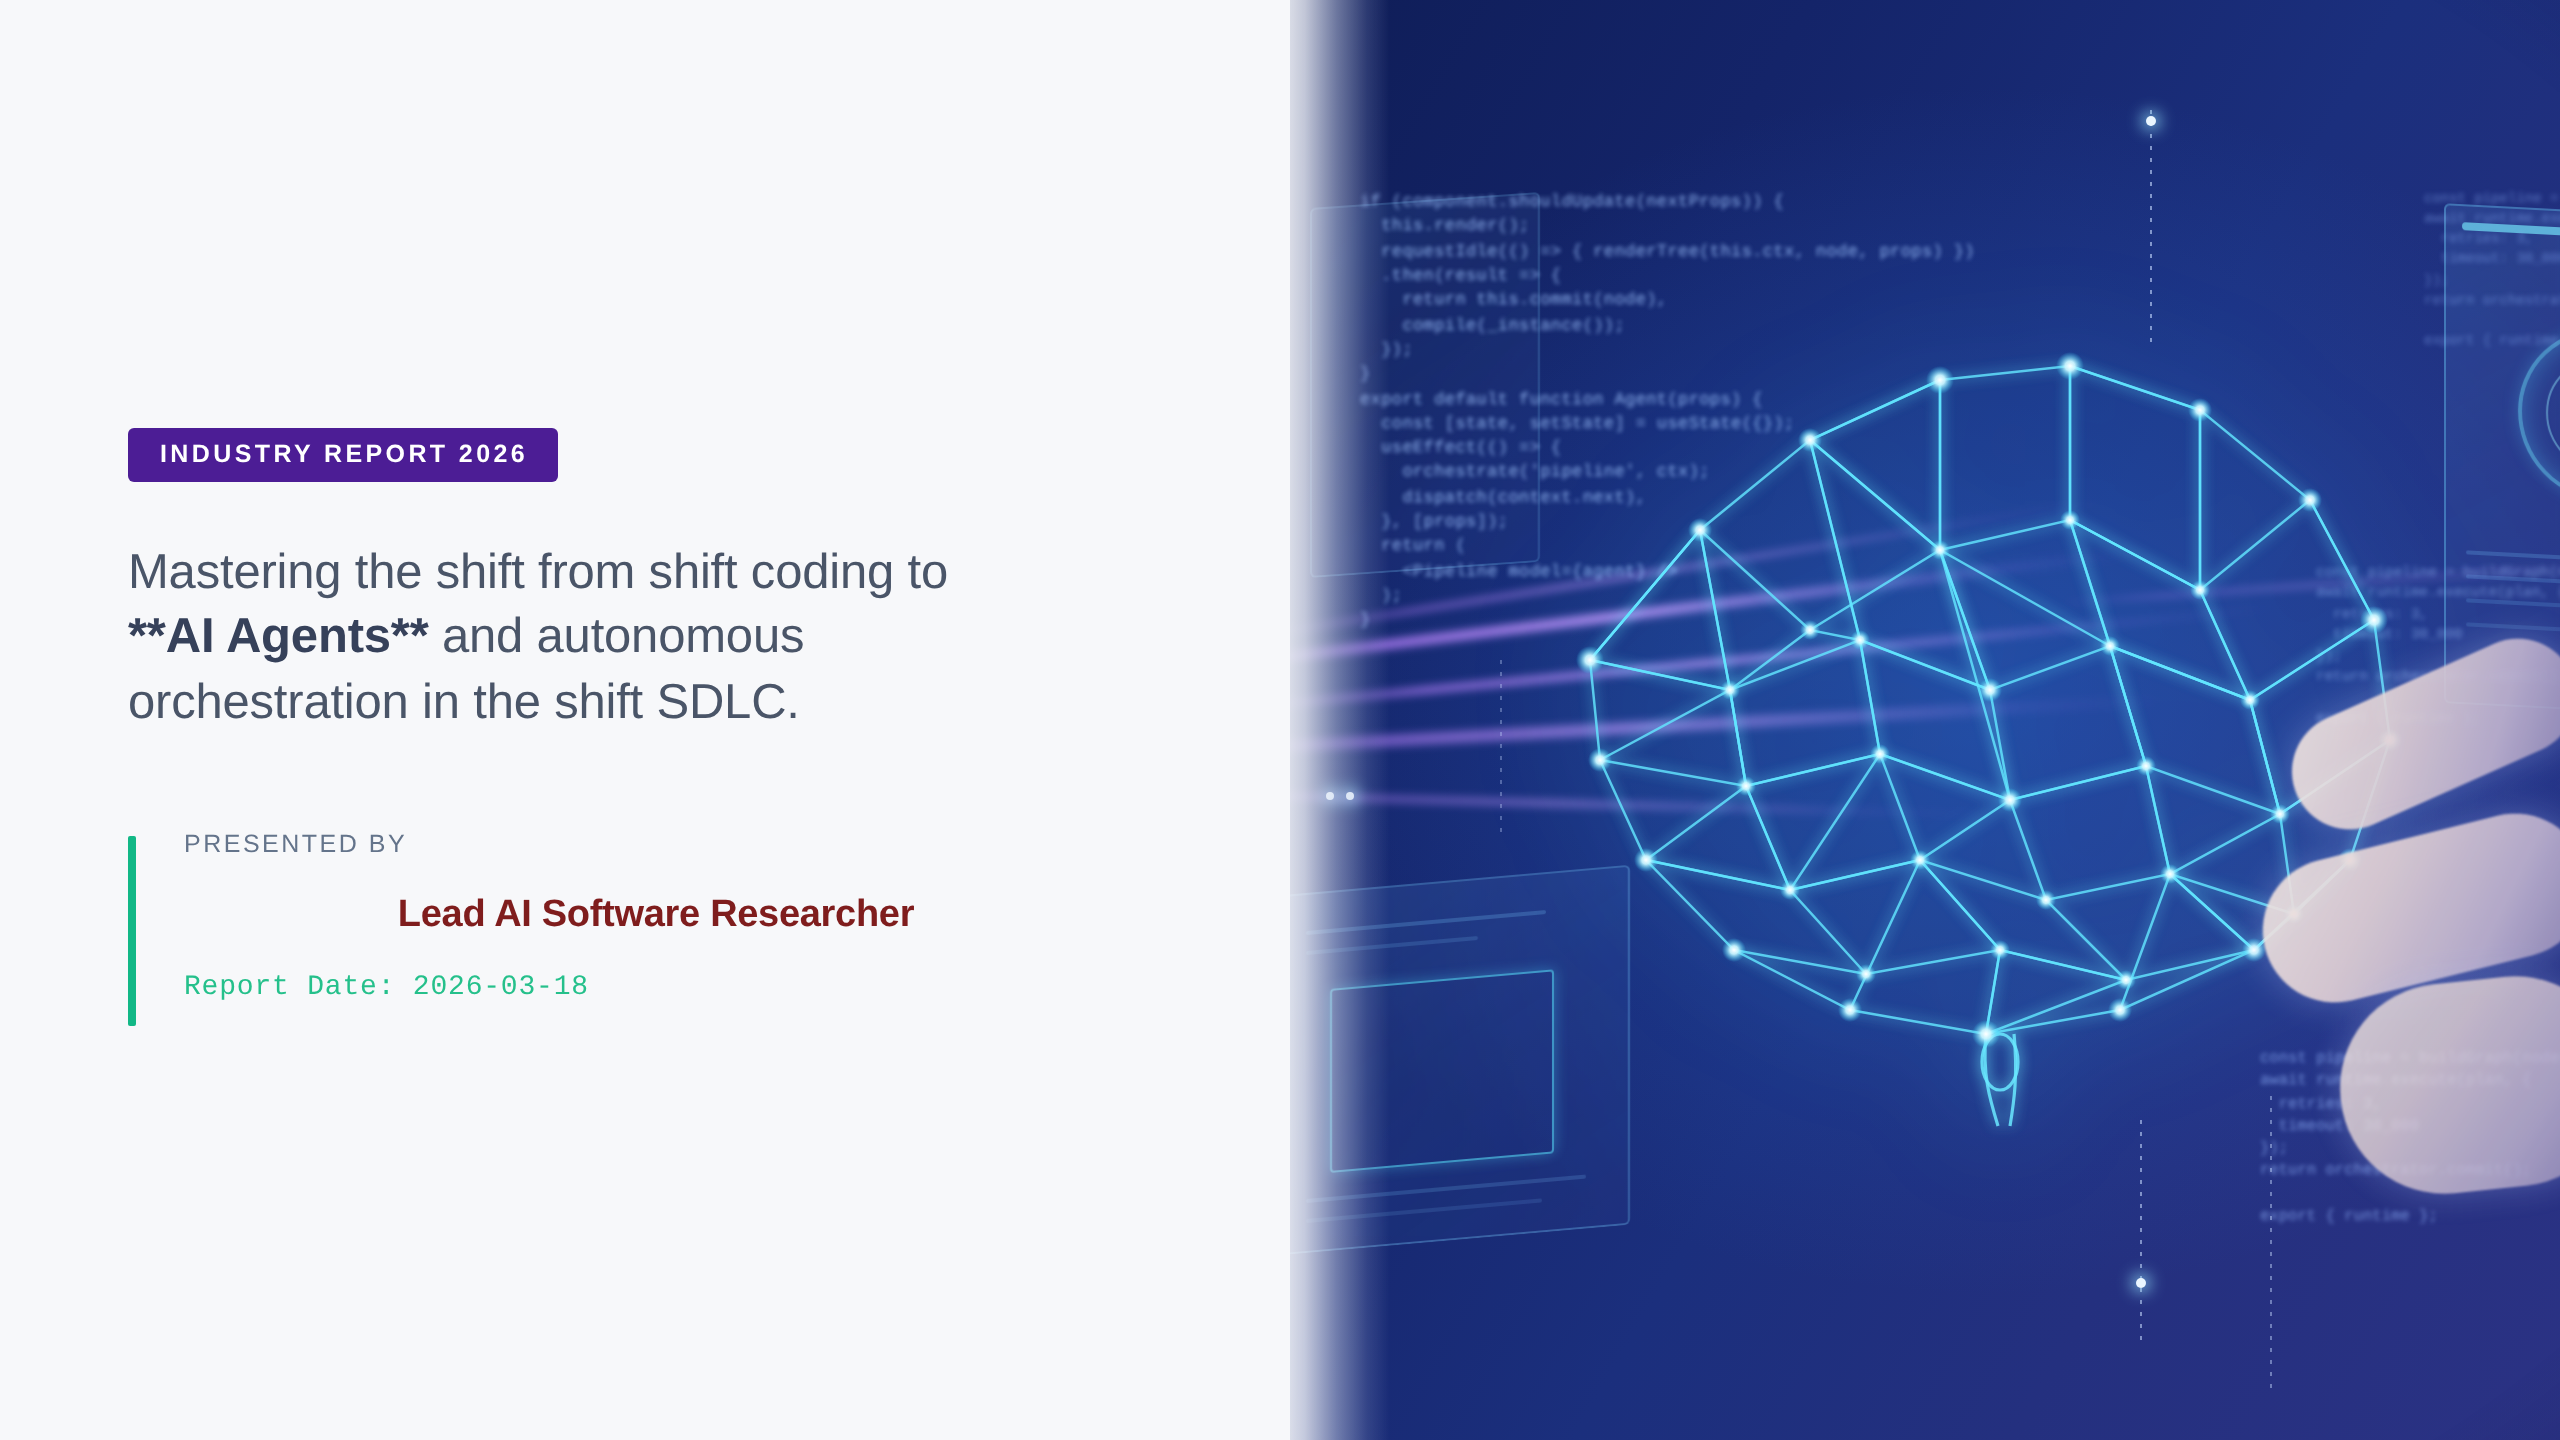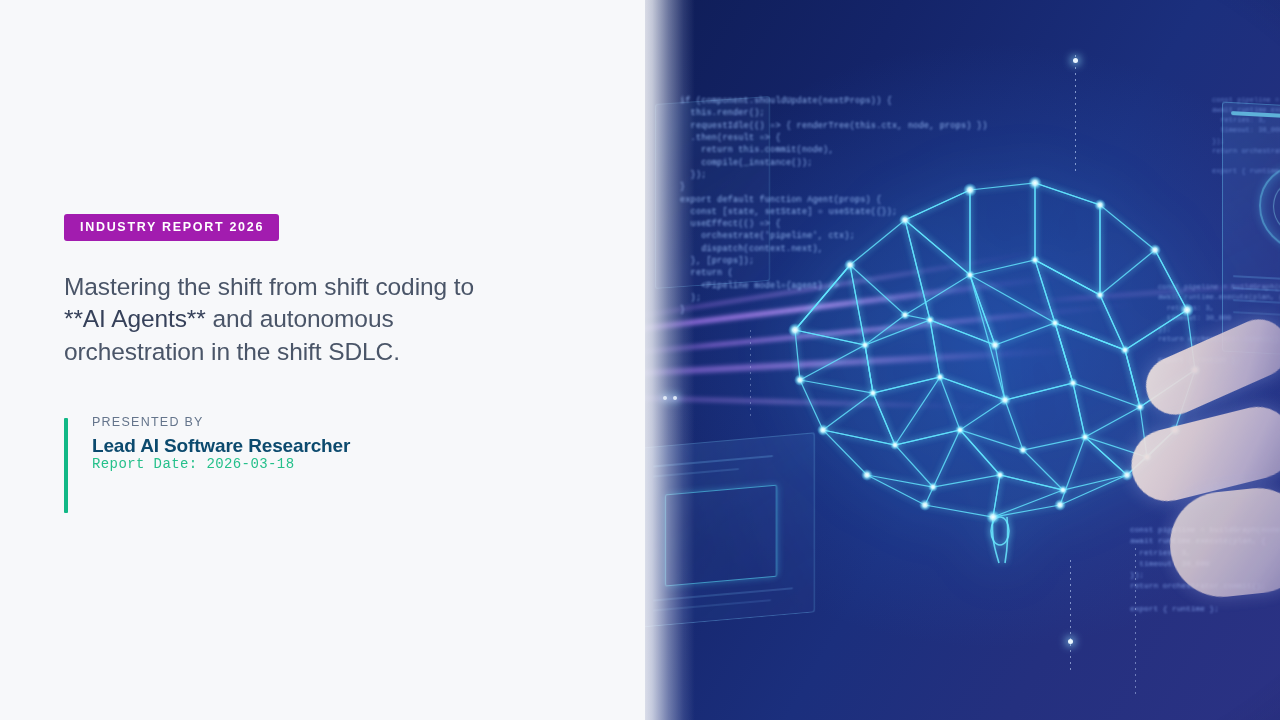--- a/index.html
+++ b/index.html
@@ -30,41 +30,41 @@
 
   .content {
     position:absolute;
     left:64px;
     top:214px;
     width:500px;
   }
 
   .badge {
     display:inline-block;
-    background:#a21caf;
+    background:#4c1d95;
     color:#ffffff;
     font-size:12.5px;
     font-weight:bold;
     letter-spacing:1.7px;
     padding:7px 15px 7px 16px;
     border-radius:3px;
     line-height:1;
     white-space:nowrap;
   }
 
   .headline {
     margin-top:30px;
     font-size:24.5px;
     line-height:32.5px;
     color:#4a5568;
     font-weight:400;
     letter-spacing:-0.1px;
     max-width:455px;
   }
-  .headline .strong { font-weight:normal; color:#36415a; }
+  .headline .strong { font-weight:bold; color:#36415a; }
 
   .presented-block {
     position:relative;
     margin-top:48px;
     padding-left:28px;
   }
   .accent-bar {
     position:absolute;
     left:0; top:2px;
     width:4px; height:95px;
@@ -73,28 +73,30 @@
   }
   .presented-label {
     font-size:12.5px;
     font-weight:normal;
     letter-spacing:1.25px;
     color:#64748b;
     text-transform:uppercase;
     line-height:1;
   }
   .presenter-name {
-    margin-top:6px;
+    margin-top:18px;
     font-size:19px;
     font-weight:bold;
-    color:#0c4a6e;
+    color:#7f1d1d;
     line-height:1.2;
     letter-spacing:-0.15px;
+    text-align:center;
   }
   .report-date {
+    margin-top:18px;
     font-family:"Liberation Mono", "DejaVu Sans Mono", monospace;
     font-size:14px;
     color:#25c08b;
     letter-spacing:0.4px;
     line-height:1;
   }
 
   
   .image-panel {
     position:absolute;

